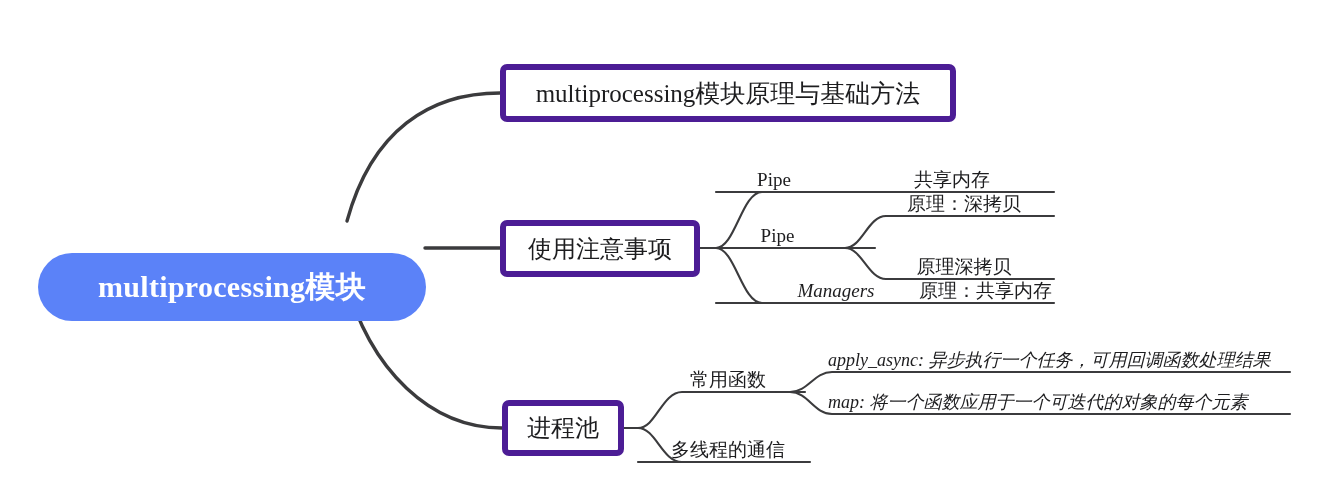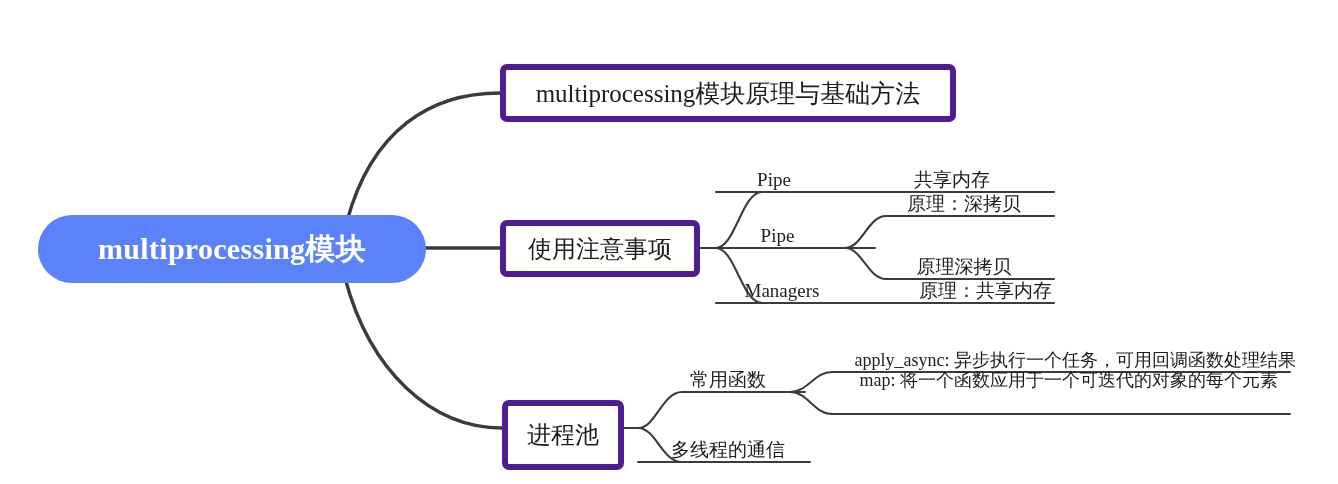--- a/index.html
+++ b/index.html
@@ -33,20 +33,21 @@
     white-space: nowrap;
   }
   
   .root-node {
     background: #5b82f8;
     color: #ffffff;
     border-radius: 48px;
     font-size: 30px;
     font-weight: bold;
     letter-spacing: 0.3px;
+    margin-top: 38px;
   }
   
   .box-node {
     background: #ffffff;
     border: 6px solid #4c1d95;
     border-radius: 7px;
     color: #1d1d1f;
     font-size: 24px;
   }
   .box-node.big { font-size: 25px; }
@@ -55,21 +56,21 @@
     position: absolute;
     box-sizing: border-box;
     color: #1d1d1f;
     white-space: nowrap;
     display: flex;
     align-items: flex-end;
     justify-content: center;
     padding-bottom: 2px;
   }
   .leaf .txt { line-height: 1.05; }
-  .leaf.align-left { justify-content: flex-end; }
+  .leaf.align-left { justify-content: flex-start; font-style: italic; }
   .leaf.align-right { justify-content: flex-end; }
   .l2 { font-size: 19px; }
   .l3 { font-size: 19px; }
   .l3.small { font-size: 18px; }
 </style>
 </head>
 <body>
 
 <div id="canvas">
 
@@ -115,33 +116,33 @@
   </div>
 
   <div class="node box-node big" style="left:500px; top:64px; width:456px; height:58px;">
     <span>multiprocessing模块原理与基础方法</span>
   </div>
 
   <div class="node box-node" style="left:500px; top:220px; width:200px; height:57px;">
     <span>使用注意事项</span>
   </div>
 
-  <div class="node box-node" style="left:502px; top:400px; width:122px; height:70px;">
+  <div class="node box-node" style="left:502px; top:400px; width:122px; height:56px;">
     <span>进程池</span>
   </div>
 
   <div class="leaf l2" style="left:722px; top:160px; width:104px; height:32px;">
     <span class="txt">Pipe</span>
   </div>
 
   <div class="leaf l2" style="left:722px; top:216px; width:111px; height:32px;">
     <span class="txt">Pipe</span>
   </div>
 
-  <div class="leaf l2" style="left:710px; top:271px; width:144px; height:32px;">
+  <div class="leaf l2" style="left:764px; top:271px; width:144px; height:32px;font-style:italic;">
     <span class="txt">Managers</span>
   </div>
 
   <div class="leaf l3" style="left:862px; top:160px; width:180px; height:32px;">
     <span class="txt">共享内存</span>
   </div>
 
   <div class="leaf l3" style="left:878px; top:184px; width:172px; height:32px;">
     <span class="txt">原理：深拷贝</span>
   </div>
@@ -159,17 +160,17 @@
   </div>
 
   <div class="leaf l2" style="left:664px; top:430px; width:128px; height:32px;">
     <span class="txt">多线程的通信</span>
   </div>
 
   <div class="leaf l3 small align-left" style="left:828px; top:340px; width:468px; height:32px;">
     <span class="txt">apply_async: 异步执行一个任务，可用回调函数处理结果</span>
   </div>
 
-  <div class="leaf l3 small align-left" style="left:828px; top:360px; width:450px; height:32px;">
+  <div class="leaf l3 small align-left" style="left:828px; top:382px; width:450px; height:32px;">
     <span class="txt">map: 将一个函数应用于一个可迭代的对象的每个元素</span>
   </div>
 
 </div>
 
 </body></html>

